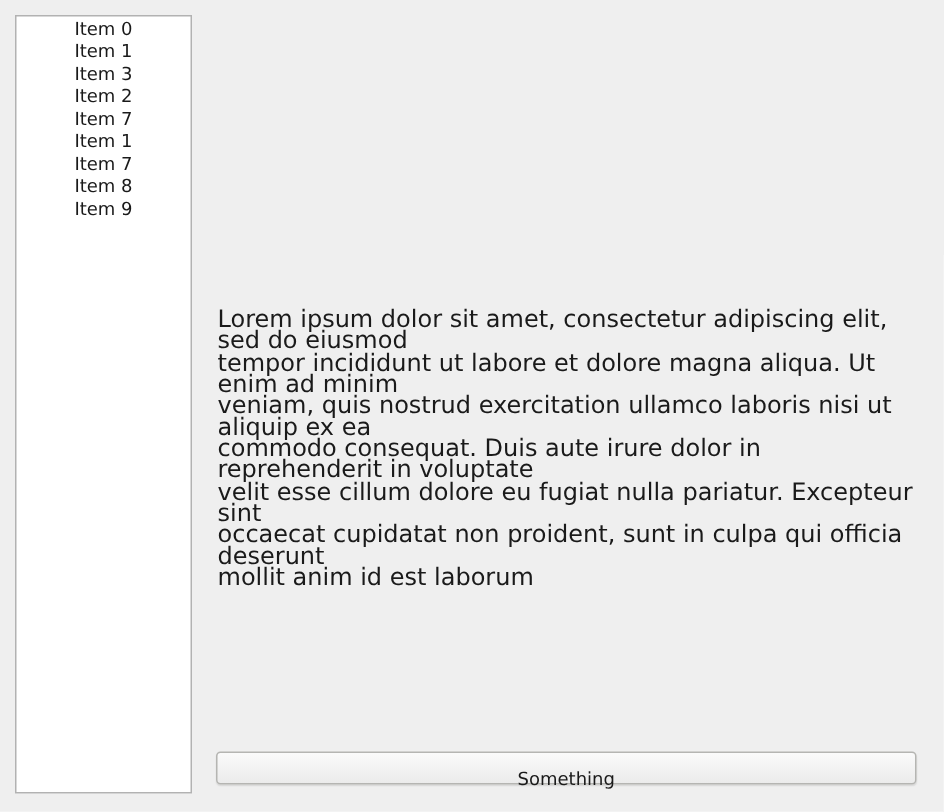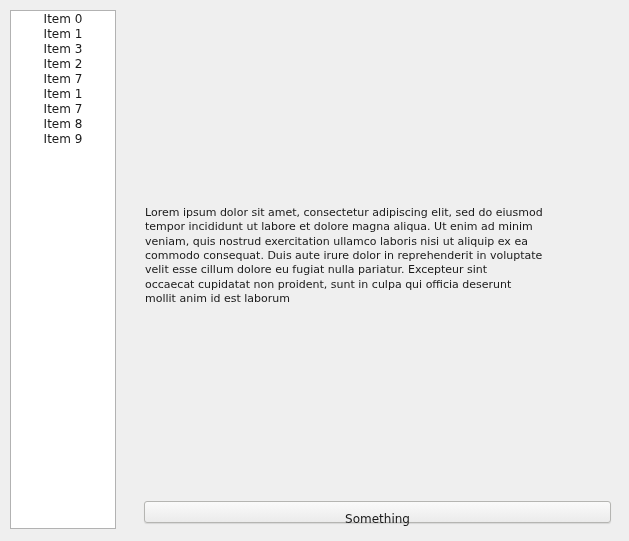--- a/index.html
+++ b/index.html
@@ -15,42 +15,42 @@
   .window {
     position: relative;
     width: 629px;
     height: 541px;
     background: #efefef;
   }
   .listbox {
     position: absolute;
     left: 10px;
     top: 10px;
-    width: 106px;
+    width: 118px;
     height: 519px;
     box-sizing: border-box;
     background: #ffffff;
     border: 1px solid #b2b2b2;
     padding-top: 1px;
     overflow: hidden;
   }
   .list-item {
     height: 15px;
     line-height: 15px;
     text-align: center;
     font-size: 12px;
     color: #1a1a1a;
     white-space: nowrap;
   }
   .paragraph {
     position: absolute;
     left: 145px;
     top: 206px;
     width: 467px;
-    font-size: 11px;
+    font-size: 16px;
     line-height: 14.33px;
     color: #1a1a1a;
     white-space: pre-line;
   }
   .something-btn {
     position: absolute;
     left: 144px;
     top: 501px;
     width: 467px;
     height: 22px;

